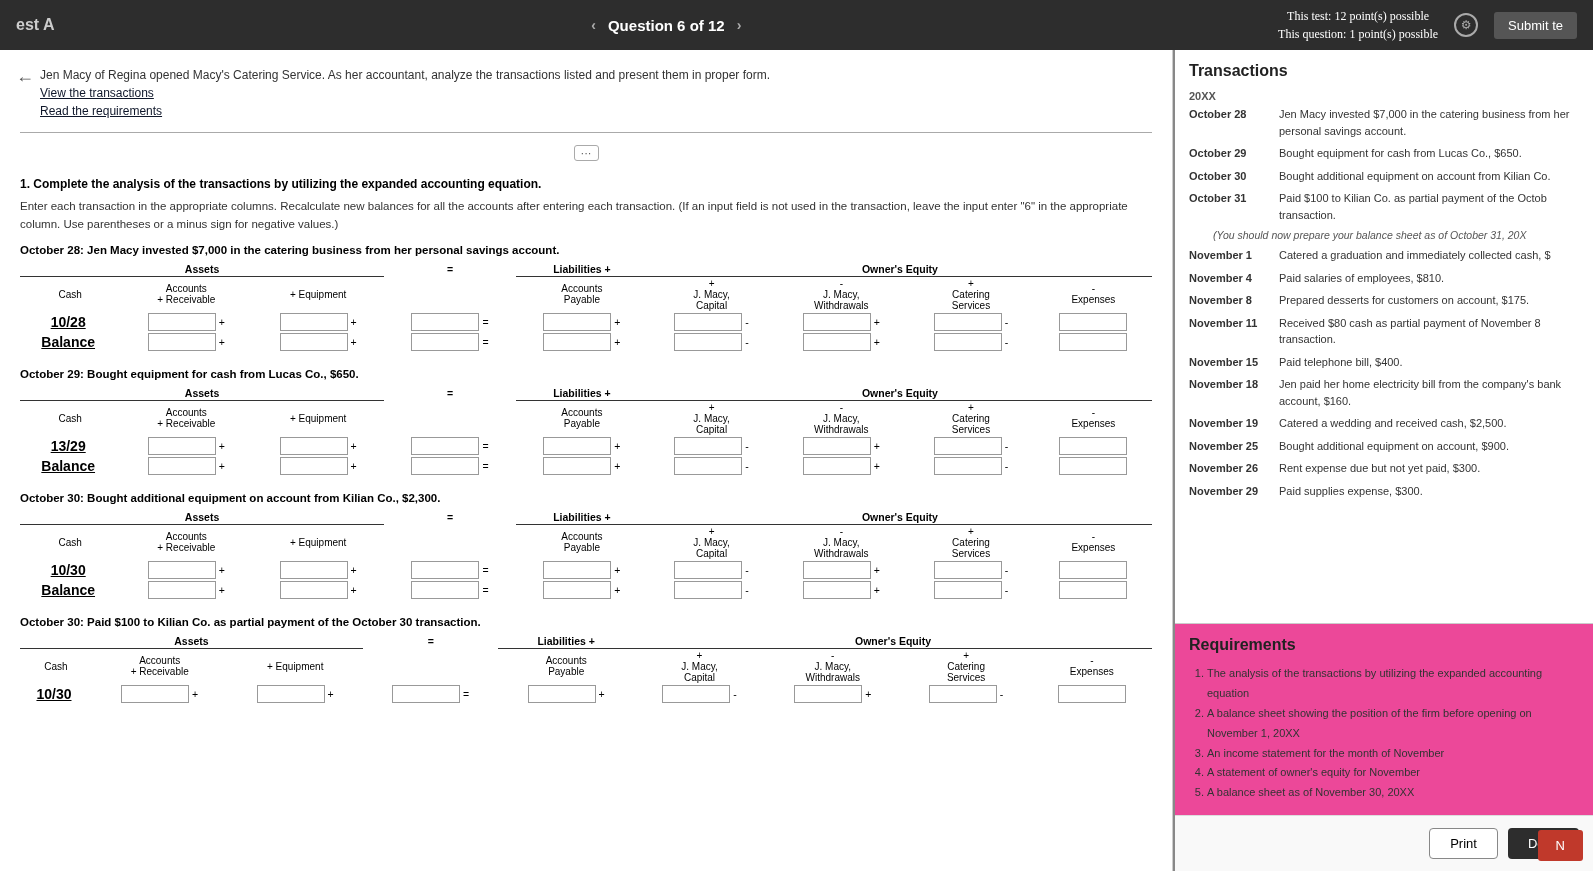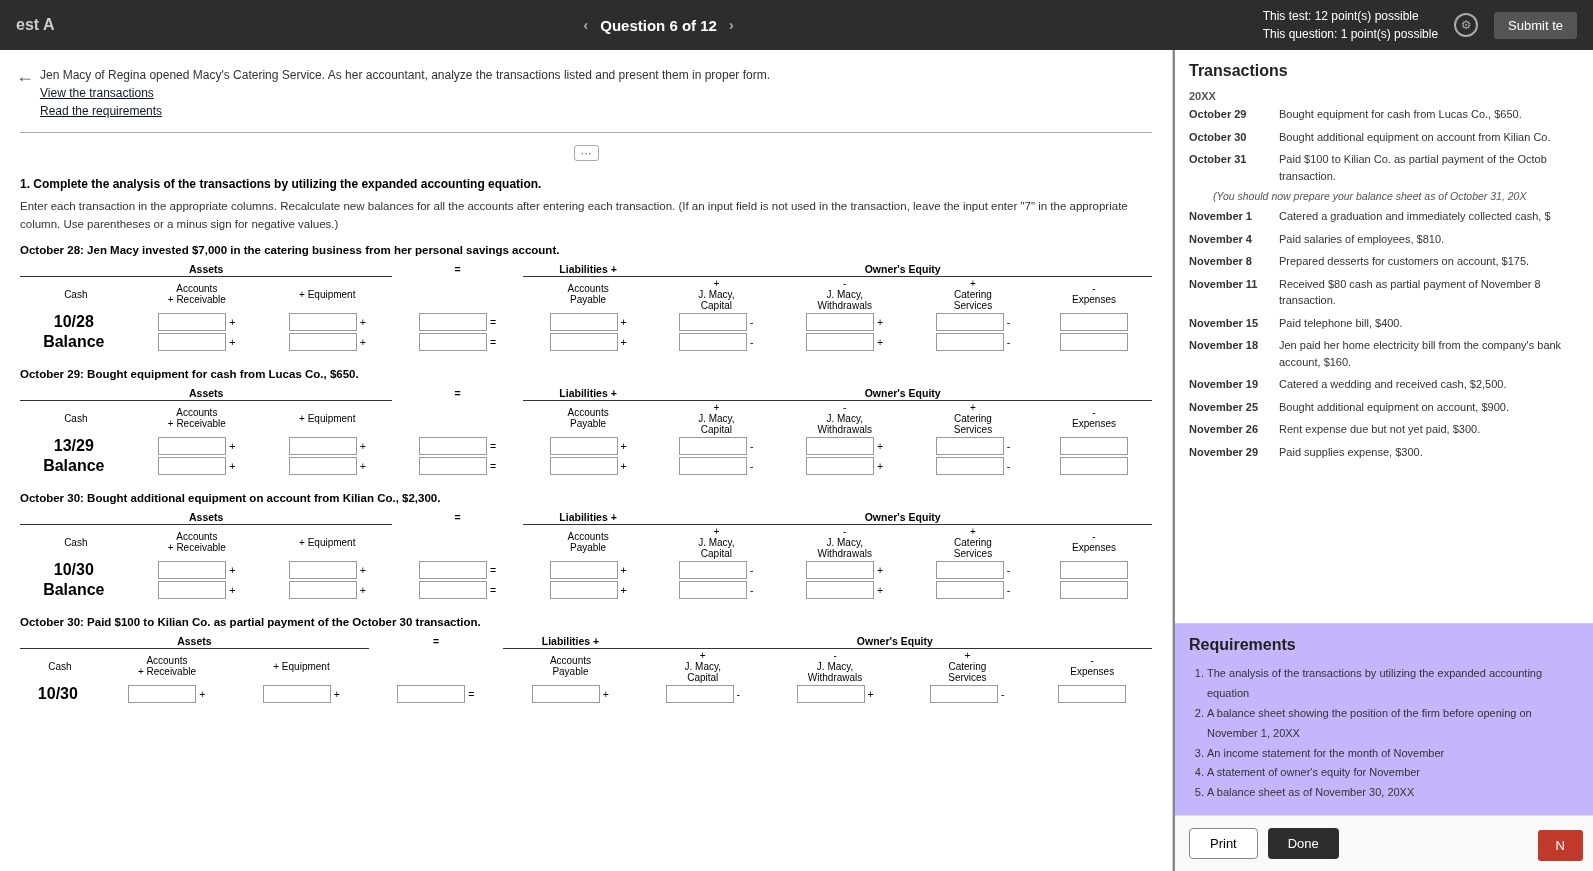--- a/index.html
+++ b/index.html
@@ -13,21 +13,21 @@
       align-items: center;
       justify-content: space-between;
       padding: 8px 16px;
       height: 50px;
       flex-shrink: 0;
     }
     .top-bar-left { font-size: 16px; font-weight: bold; color: #ccc; }
     .top-bar-center { display: flex; align-items: center; gap: 12px; font-size: 15px; font-weight: bold; }
     .top-bar-center .nav-arrow { cursor: pointer; color: #aaa; font-size: 14px; }
     .top-bar-right { display: flex; align-items: center; gap: 16px; font-size: 12px; }
-    .top-bar-right .test-info { text-align: left; line-height: 1.5; }
+    .top-bar-right .test-info { text-align: center; line-height: 1.5; font-family: Liberation Serif, serif; }
     .gear-icon { width: 24px; height: 24px; border: 2px solid #aaa; border-radius: 50%; display: flex; align-items: center; justify-content: center; cursor: pointer; color: #aaa; font-size: 12px; }
     .submit-btn { background: #555; color: white; border: none; padding: 6px 14px; cursor: pointer; font-size: 13px; border-radius: 3px; }
 
     
     .main-content { display: flex; flex: 1; overflow: hidden; }
 
     
     .left-panel {
       flex: 1;
       background: white;
@@ -56,21 +56,21 @@
     .accounting-table { width: 100%; border-collapse: collapse; font-size: 10.5px; }
     .accounting-table th, .accounting-table td { border: none; padding: 1px 2px; text-align: center; }
     .accounting-table input[type="text"] {
       width: 68px;
       height: 18px;
       border: 1px solid #999;
       font-size: 10px;
       text-align: center;
       padding: 0 2px;
     }
-    .row-label { font-weight: bold; font-size: 16px; width: 50px; text-align: left; padding-right: 4px; }
+    .row-label { font-weight: bold; font-size: 14px; width: 50px; text-align: left; padding-right: 4px; text-decoration: underline; }
 
     
     .right-panel {
       width: 420px;
       flex-shrink: 0;
       background: white;
       display: flex;
       flex-direction: column;
       overflow: hidden;
       border-left: 2px solid #888;
@@ -91,25 +91,25 @@
     }
 
     .transaction-entry { display: flex; font-size: 11px; margin-bottom: 6px; line-height: 1.5; }
     .trans-date { font-weight: bold; min-width: 90px; color: #333; }
     .trans-year { font-weight: bold; font-size: 11px; margin-bottom: 4px; color: #555; }
     .trans-text { color: #333; }
     .trans-note { font-style: italic; font-size: 10.5px; color: #555; margin-bottom: 6px; margin-left: 24px; }
 
     .requirements-section {
       padding: 12px 14px;
-      background: #c4b5fd;
+      background: #ec4899;
     }
     .requirements-section ol { margin-left: 18px; font-size: 11px; line-height: 1.8; color: #333; }
 
-    .btn-row { display: flex; justify-content: flex-start; gap: 10px; padding: 12px 14px; background: #f9f9f9; border-top: 1px solid #ddd; }
+    .btn-row { display: flex; justify-content: flex-end; gap: 10px; padding: 12px 14px; background: #f9f9f9; border-top: 1px solid #ddd; }
     .print-btn { background: white; border: 1px solid #888; padding: 7px 20px; font-size: 13px; cursor: pointer; border-radius: 4px; }
     .done-btn { background: #2d2d2d; color: white; border: none; padding: 7px 20px; font-size: 13px; cursor: pointer; border-radius: 4px; }
 
     
     .next-btn {
       position: fixed;
       bottom: 10px;
       right: 10px;
       background: #c0392b;
       color: white;
@@ -152,21 +152,21 @@
     </div>
 
     <hr class="separator">
 
     <div style="text-align:center; margin-bottom:8px;">
       <span class="more-btn">···</span>
     </div>
 
     <div class="section-title">1. Complete the analysis of the transactions by utilizing the expanded accounting equation.</div>
     <div class="instructions">
-      <span>Enter each transaction in the appropriate columns. Recalculate new balances for all the accounts after entering each transaction. (If an input field is not used in the transaction, leave the input enter "7" in the appropriate column. Use parentheses or a minus sign for negative values.)</span>
+      <span>Enter each transaction in the appropriate columns. Recalculate new balances for all the accounts after entering each transaction. (If an input field is not used in the transaction, leave the input enter "6" in the appropriate column. Use parentheses or a minus sign for negative values.)</span>
     </div>
 
     <div class="accounting-table-wrapper">
       <div class="transaction-label">October 28: Jen Macy invested $7,000 in the catering business from her personal savings account.</div>
       <table class="accounting-table">
         <thead>
           <tr>
             <td colspan="3" style="font-weight:bold; text-align:center; border-bottom:1px solid #333;">Assets</td>
             <td style="text-align:center; font-weight:bold;">=</td>
             <td style="font-weight:bold; text-align:center; border-bottom:1px solid #333;">Liabilities +</td>
@@ -349,20 +349,24 @@
 
   </div>
 
   <div class="right-panel">
 
     <div class="transactions-section">
       <h2>Transactions</h2>
       <div class="trans-year">20XX</div>
 
       <div class="transaction-entry">
+        <span class="trans-date">October 28</span>
+        <span class="trans-text">Jen Macy invested $7,000 in the catering business from her personal savings account.</span>
+      </div>
+      <div class="transaction-entry">
         <span class="trans-date">October 29</span>
         <span class="trans-text">Bought equipment for cash from Lucas Co., $650.</span>
       </div>
       <div class="transaction-entry">
         <span class="trans-date">October 30</span>
         <span class="trans-text">Bought additional equipment on account from Kilian Co.</span>
       </div>
       <div class="transaction-entry">
         <span class="trans-date">October 31</span>
         <span class="trans-text">Paid $100 to Kilian Co. as partial payment of the Octob transaction.</span>

